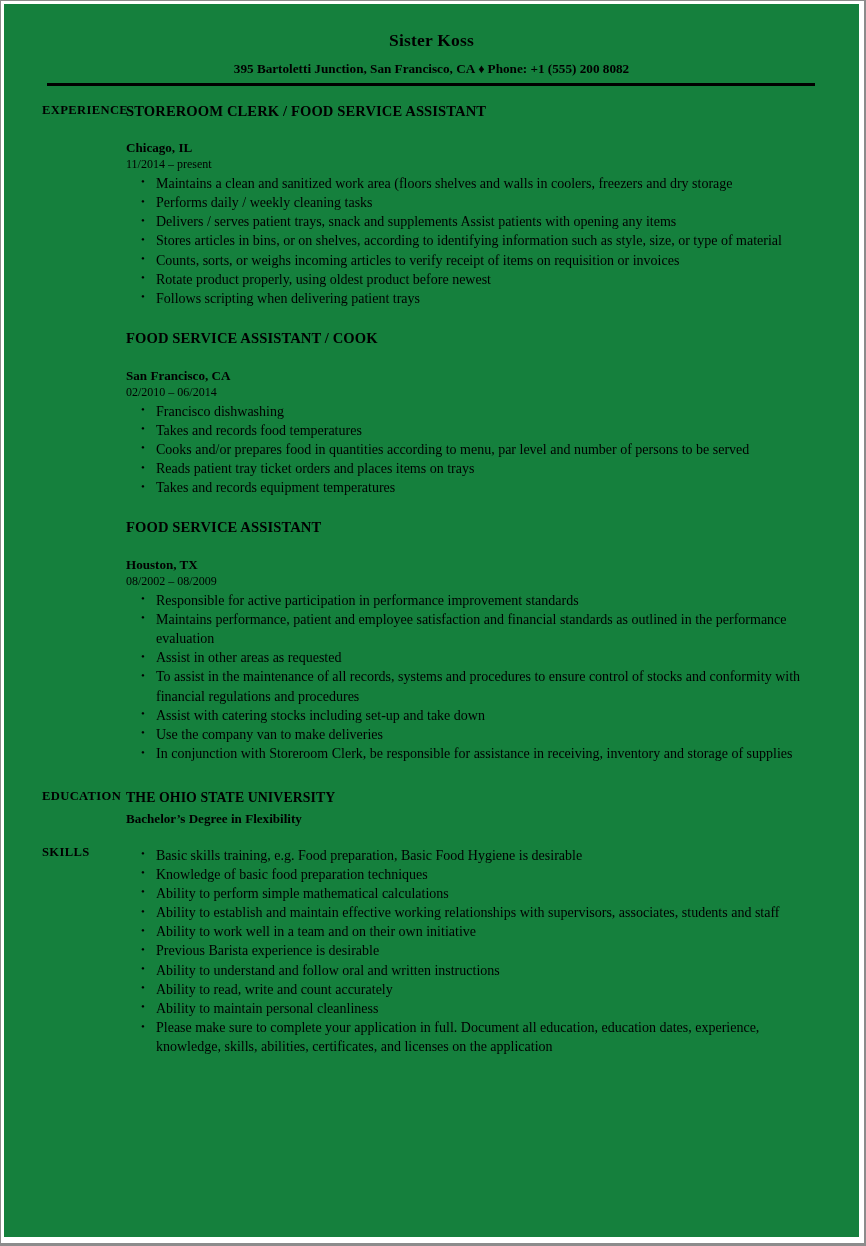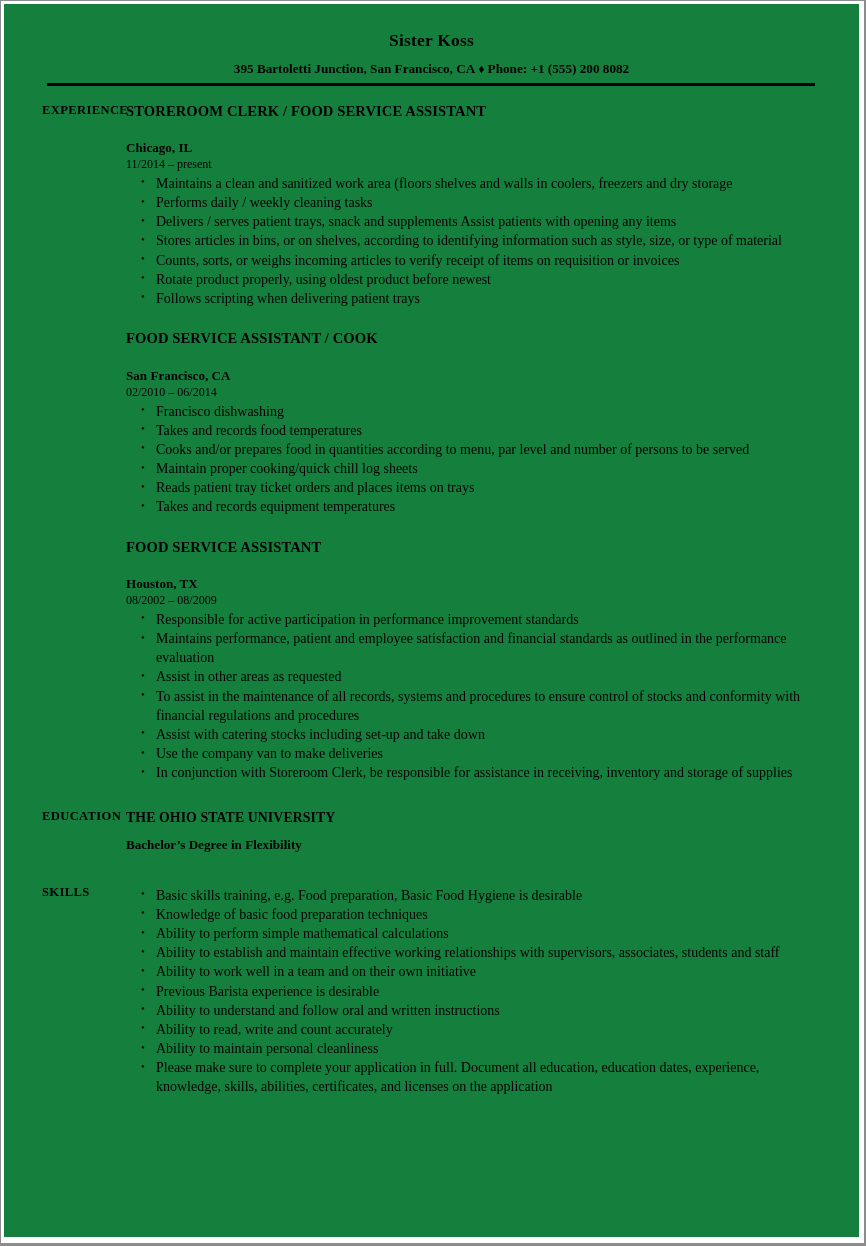--- a/index.html
+++ b/index.html
@@ -85,21 +85,21 @@
     white-space: nowrap;
   }
   .section-body {
     flex: 1 1 auto;
     padding-right: 42px;
     box-sizing: border-box;
   }
 
   #experience-section { margin-top: 17px; }
   #education-section  { margin-top: 26px; }
-  #skills-section     { margin-top: 32px; font-family: Liberation Serif, serif; }
+  #skills-section     { margin-top: 18px; font-family: Liberation Serif, serif; }
 
   
   .job-entry { margin-bottom: 0; }
   .job-entry + .job-entry { margin-top: 22px; }
 
   .job-title {
     font-size: 14.6px;
     font-weight: bold;
     line-height: 1.22;
     letter-spacing: 0.1px;
@@ -142,21 +142,21 @@
   .edu-school {
     font-size: 13.8px;
     font-weight: bold;
     line-height: 1.25;
     letter-spacing: 0.1px;
   }
   .edu-degree {
     font-size: 13.1px;
     font-weight: bold;
     line-height: 1.3;
-    margin-top: 10px;
+    margin-top: 3px;
   }
 </style>
 </head>
 <body>
 
 <div class="page">
   <div class="page-inner">
 
     <div class="resume-header">
       <div class="candidate-name">Sister Koss</div>
@@ -186,21 +186,20 @@
         </div>
 
         <div class="job-entry">
           <div class="job-title">FOOD SERVICE ASSISTANT / COOK</div>
           <div class="job-location">San Francisco, CA</div>
           <div class="job-dates">02/2010 – 06/2014</div>
           <ul class="bullets">
             <li>Francisco dishwashing</li>
             <li>Takes and records food temperatures</li>
             <li>Cooks and/or prepares food in quantities according to menu, par level and number of persons to be served</li>
-            <li>Maintain proper cooking/quick chill log sheets</li>
             <li>Reads patient tray ticket orders and places items on trays</li>
             <li>Takes and records equipment temperatures</li>
           </ul>
         </div>
 
         <div class="job-entry">
           <div class="job-title">FOOD SERVICE ASSISTANT</div>
           <div class="job-location">Houston, TX</div>
           <div class="job-dates">08/2002 – 08/2009</div>
           <ul class="bullets">

